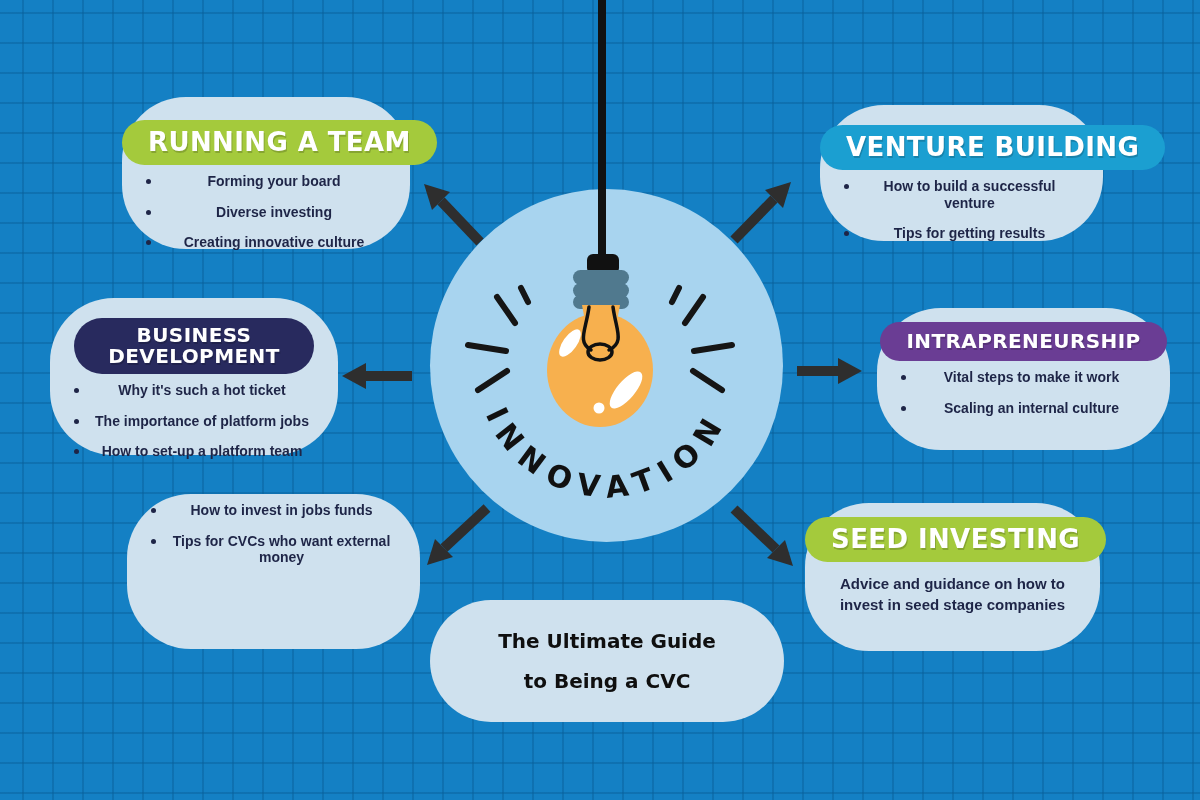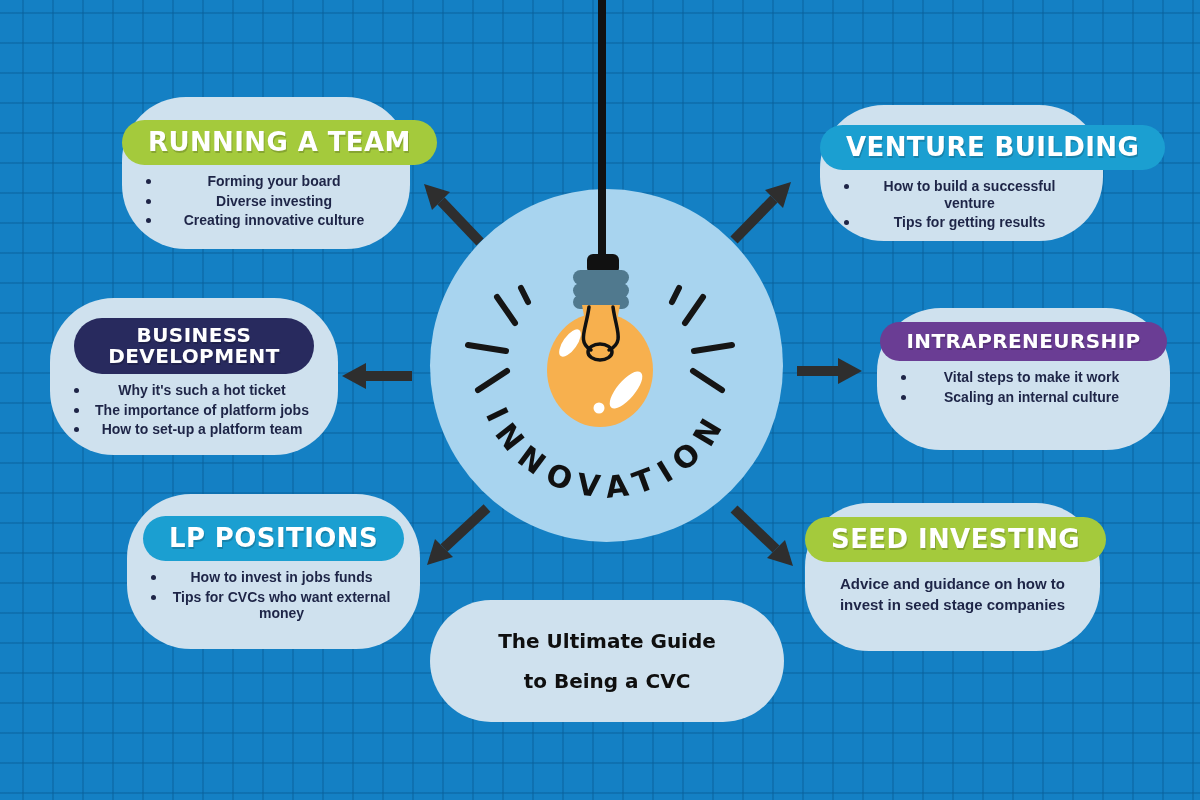--- a/index.html
+++ b/index.html
@@ -28,21 +28,21 @@
   #card-bizdev { left:50px;  top:298px; width:288px; height:157px; }
   #card-intra  { left:877px; top:308px; width:293px; height:142px; }
   #card-lp     { left:127px; top:494px; width:293px; height:155px; }
   #card-seed   { left:805px; top:503px; width:295px; height:148px; }
   #card-running .pill{ margin-top:23px; }
   #card-venture .pill{ margin-top:20px; }
   #card-bizdev  .pill{ margin-top:20px; }
   #card-intra   .pill{ margin-top:14px; font-size:20px;}
   #card-lp      .pill{ margin-top:22px; }
   #card-seed    .pill{ margin-top:14px; }
-  .bullets{ margin-top:8px; padding:0 14px; display:flex; flex-direction:column; gap:3px; }
+  .bullets{ margin-top:8px; padding:0 14px; display:flex; flex-direction:column; gap:14px; }
   .bullet{
     position:relative; padding:0 8px 0 24px; text-align:center;
     font-weight:bold; font-size:14px; line-height:1.18; color:#1e2547;
   }
   .dot{
     position:absolute; left:10px; top:6px; width:5px; height:5px;
     border-radius:50%; background:#1e2547;
   }
   .desc{
     margin:12px auto 0; width:252px; font-weight:bold; font-size:15px;
@@ -105,21 +105,20 @@
 
   <div class="card" id="card-intra">
     <span class="pill" style="background-color: rgb(106, 61, 148);">INTRAPRENEURSHIP</span>
     <div class="bullets">
       <div class="bullet"><span class="dot"></span><span>Vital steps to make it work</span></div>
       <div class="bullet"><span class="dot"></span><span>Scaling an internal culture</span></div>
     </div>
   </div>
 
   <div class="card" id="card-lp">
-    <span class="pill" style="background-color: rgb(27, 159, 209);">LP POSITIONS</span>
     <div class="bullets">
       <div class="bullet"><span class="dot"></span><span>How to invest in jobs funds</span></div>
       <div class="bullet"><span class="dot"></span><span>Tips for CVCs who want external money</span></div>
     </div>
   </div>
 
   <div class="card" id="card-seed">
     <span class="pill" style="background-color: rgb(164, 202, 60);">SEED INVESTING</span>
     <div class="desc">Advice and guidance on how to invest in seed stage companies</div>
   </div>

